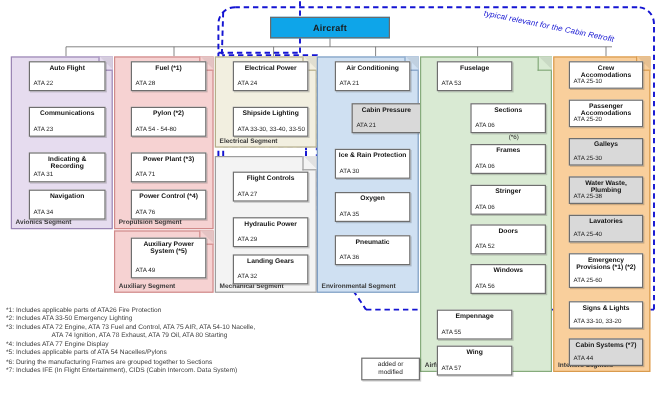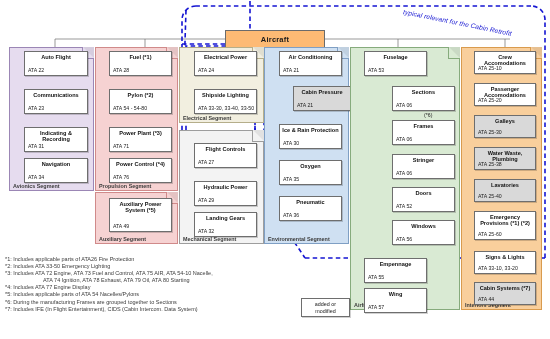--- a/index.html
+++ b/index.html
@@ -12,27 +12,26 @@
     color:#1a1a1a;
   }
   #stage{position:absolute;left:0;top:0;width:550px;height:339px;}
 
   
   #wires{position:absolute;left:0;top:0;width:550px;height:339px;}
 
   
   .root-node{
     position:absolute;
-    background:#fdba74;
+    background:#0ea5e9;
     border:1px solid #6b6b6b;
     box-sizing:border-box;
     display:flex;align-items:center;justify-content:center;
     font-size:7.5px;font-weight:bold;
     letter-spacing:.2px;
-    margin-top:16px;
   }
 
   
   .segment{
     position:absolute;
     box-sizing:border-box;
     border:1px solid #8d8d8d;
   }
   .segment .tab{
     position:absolute;right:-1px;top:-1px;

